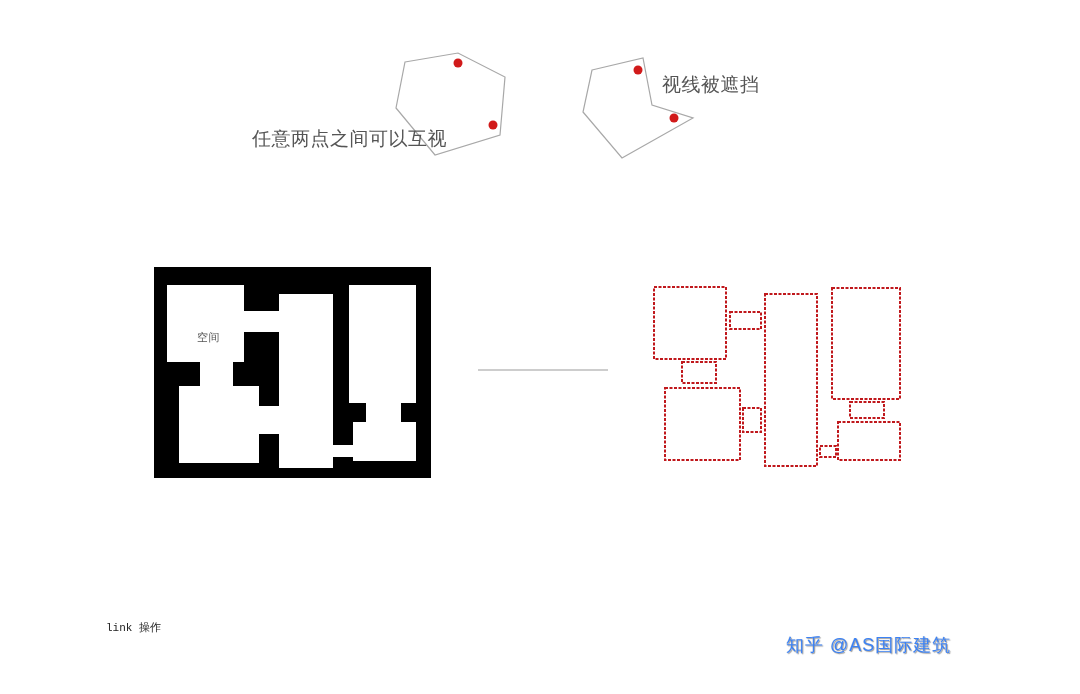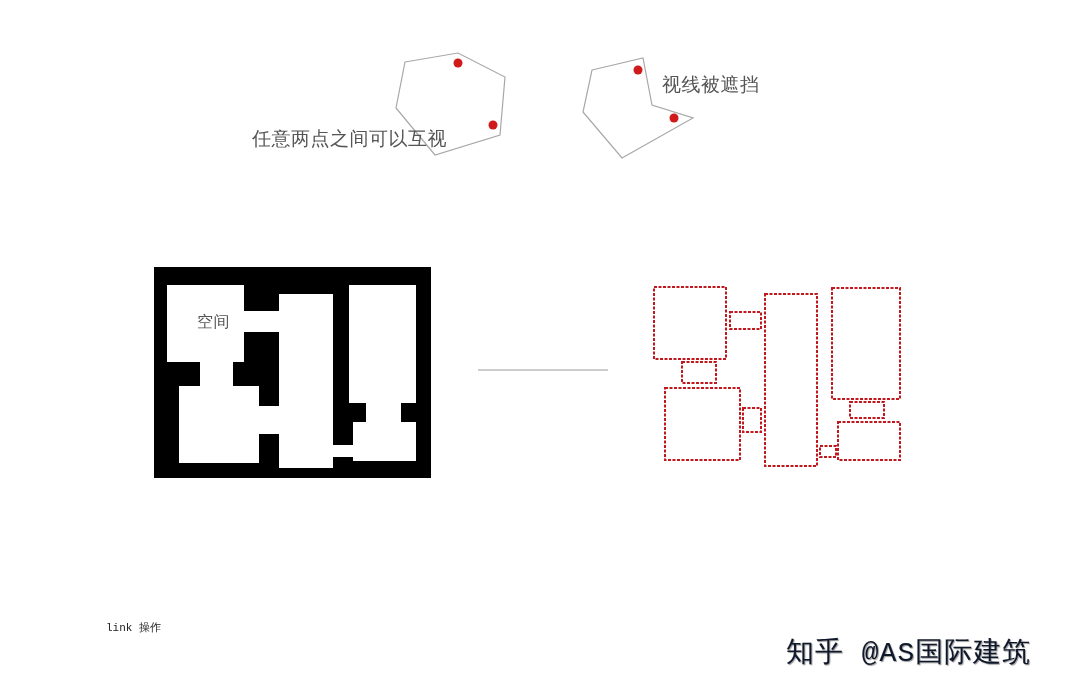--- a/index.html
+++ b/index.html
@@ -1,20 +1,20 @@
 <!DOCTYPE html>
 <html><head>
 <meta charset="utf-8">
 <style>
   html, body { margin: 0; padding: 0; background: #ffffff; }
   body { width: 1080px; height: 694px; position: relative; overflow: hidden; font-family: "DejaVu Serif", serif; }
   svg.layer { position: absolute; left: 0; top: 0; }
   .label-cn { position: absolute; font-family: "DejaVu Serif", serif; font-size: 19px; color: #555555; white-space: nowrap; letter-spacing: 0.5px; }
   .caption { position: absolute; font-family: "Liberation Mono", "DejaVu Sans Mono", monospace; font-size: 11px; color: #222; line-height: 14px; white-space: pre; }
-  .watermark { position: absolute; font-family: Liberation Mono, monospace; font-size: 28px; color: #0f172a; text-shadow: 1px 1px 1px #9a9a9a, -0.5px -0.5px 0 #e0e0e0; white-space: nowrap; letter-spacing: 1px; }
+  .watermark { position: absolute; font-family: Liberation Sans, sans-serif; font-size: 18px; color: #3b82f6; text-shadow: 1px 1px 1px #9a9a9a, -0.5px -0.5px 0 #e0e0e0; white-space: nowrap; letter-spacing: 1px; }
 </style>
 </head>
 <body>
 
 <svg class="layer" width="1080" height="694" viewBox="0 0 1080 694">
   <polygon id="convex-poly" fill="none" stroke="#a8a8a8" stroke-width="1.2" points="405,62 458,53 505,77 500,135 435,155 396,108"></polygon>
   <circle id="cdot0" r="4.5" fill="#d11a1a" cx="458" cy="63"></circle>
   <circle id="cdot1" r="4.5" fill="#d11a1a" cx="493" cy="125"></circle>
 
   <polygon id="concave-poly" fill="none" stroke="#a8a8a8" stroke-width="1.2" points="592,70 643,58 652,105 693,118 622,158 583,112"></polygon>
@@ -67,19 +67,19 @@
       <rect x="665" y="388" width="75" height="72" fill="none" stroke="#c0181c" stroke-width="2" stroke-dasharray="3 1.5"></rect>
       <rect x="743" y="408" width="18" height="24" fill="none" stroke="#c0181c" stroke-width="2" stroke-dasharray="3 1.5"></rect>
       <rect x="850" y="402" width="34" height="16" fill="none" stroke="#c0181c" stroke-width="2" stroke-dasharray="3 1.5"></rect>
       <rect x="838" y="422" width="62" height="38" fill="none" stroke="#c0181c" stroke-width="2" stroke-dasharray="3 1.5"></rect>
       <rect x="820" y="446" width="16" height="11" fill="none" stroke="#c0181c" stroke-width="2" stroke-dasharray="3 1.5"></rect>
     </g>
 </svg>
 
 <div class="label-cn" style="left:252px; top:126px;">任意两点之间可以互视</div>
 <div class="label-cn" style="left:662px; top:72px;">视线被遮挡</div>
-<div class="label-cn" style="left:197px; top:312px; font-size:16px;">空间</div>
+<div class="label-cn" style="left:197px; top:330px; font-size:11px;">空间</div>
 
 <div class="caption" style="left:106px; top:593px;">
   <div>link 操作</div>
 </div>
 
 <div class="watermark" style="left:786px; top:633px;">知乎 @AS国际建筑</div>
 
 </body></html>

